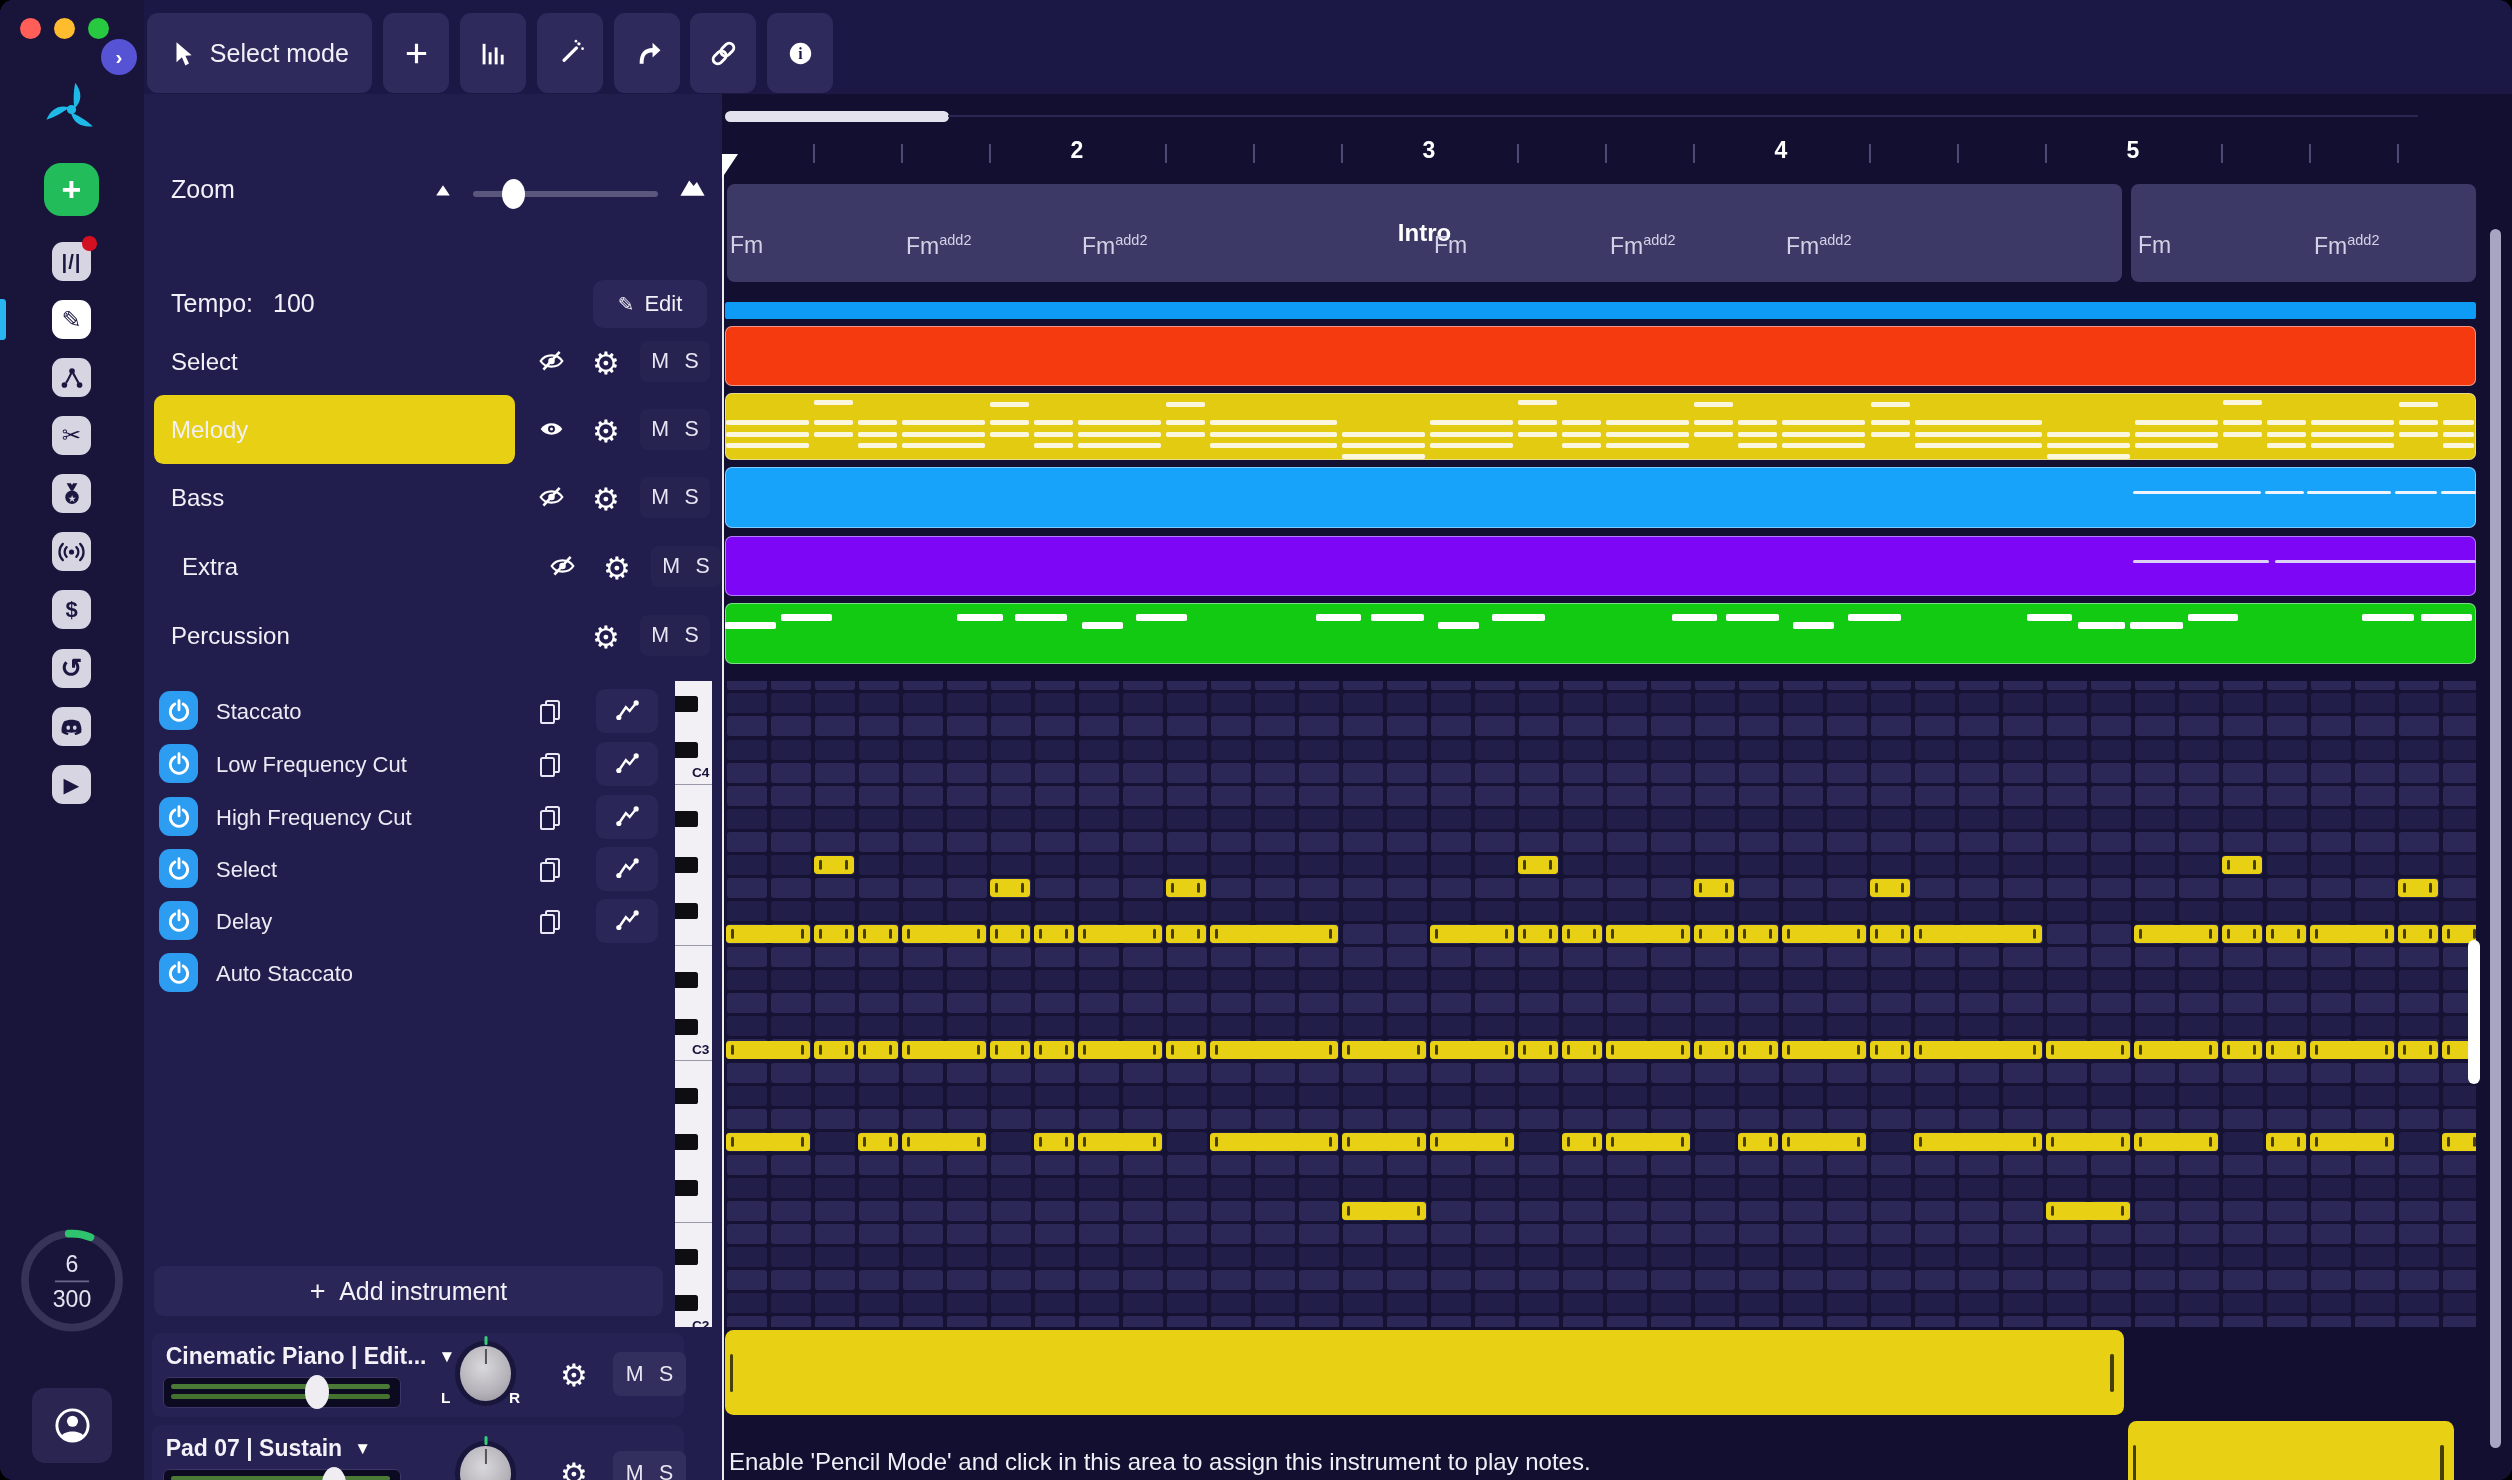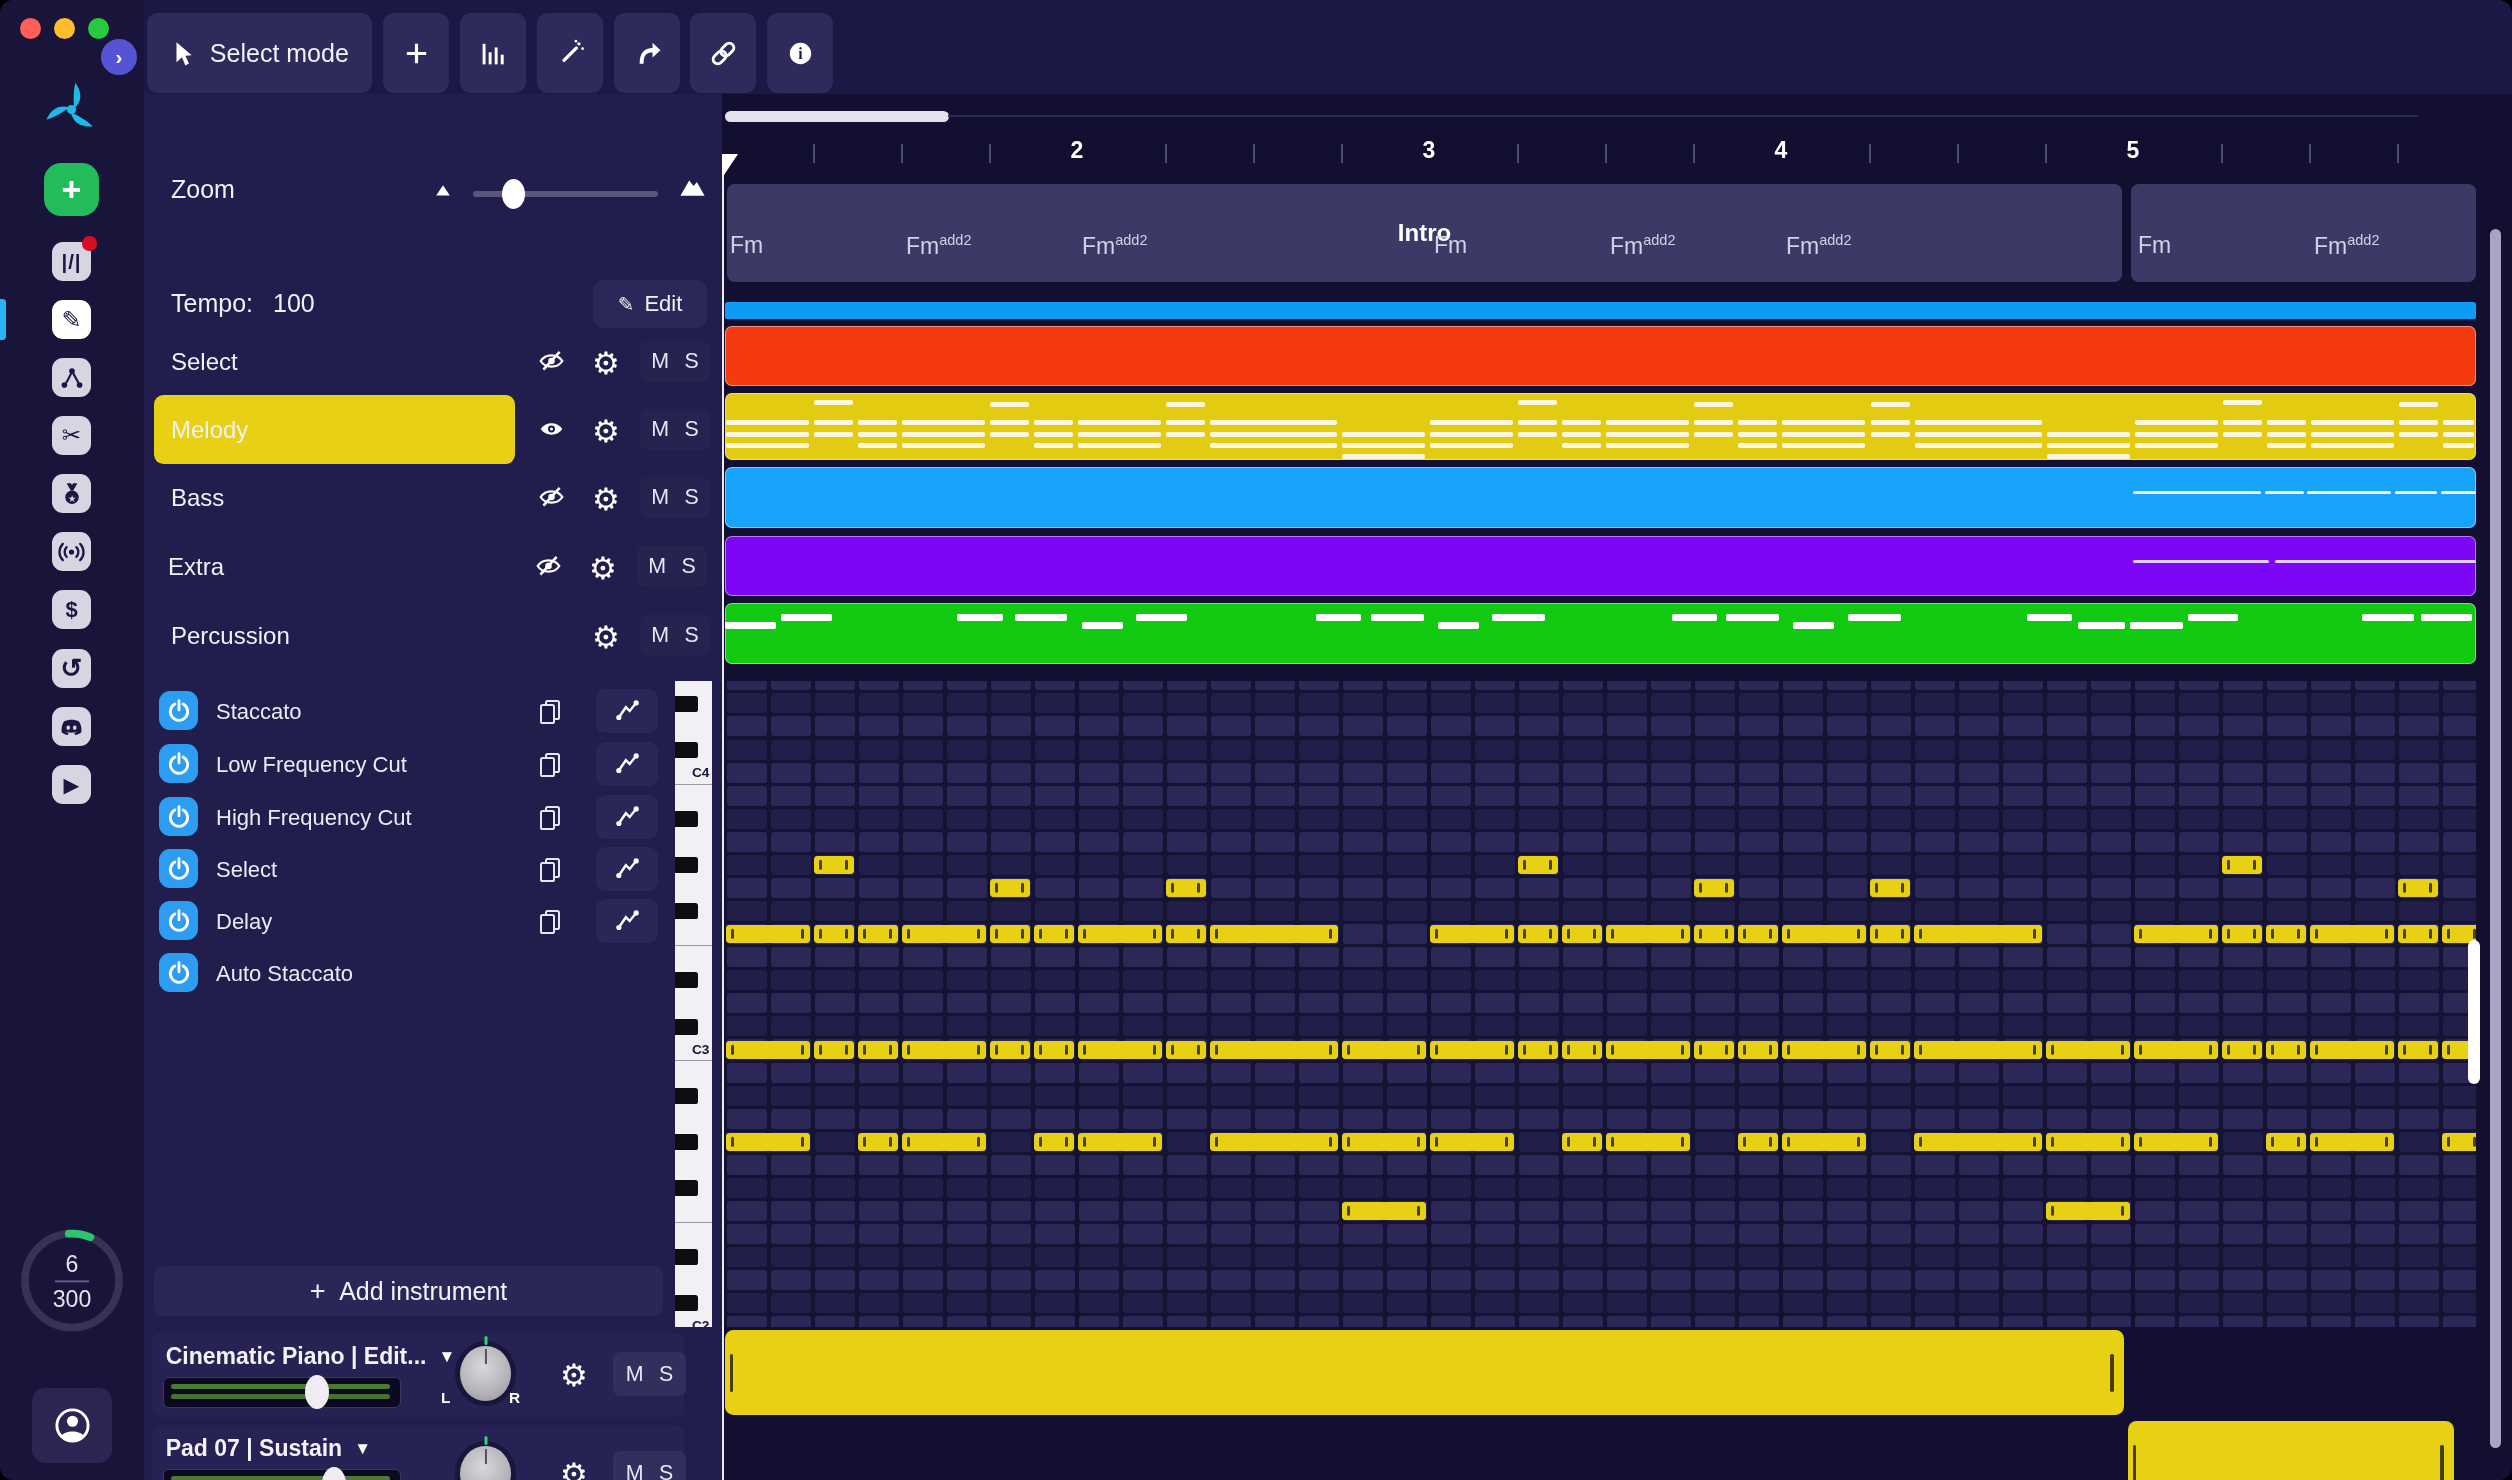--- a/index.html
+++ b/index.html
@@ -269,21 +269,21 @@
           </span>
         </div>
         <div style="position: absolute; left: 448px; top: 18px; color: rgb(255, 255, 255); font-size: 31px;"><span>⚙</span></div>
         <div style="position: absolute; left: 496px; top: 13.7px; width: 70px; height: 41px;">
           <div class="ms-pill" style="width:100%;height:100%;">
             <span>M</span>
             <span>S</span>
           </div>
         </div>
       </div>
-      <div style="position: absolute; left: 141px; top: 532px; width: 578px; height: 69px;">
+      <div style="position: absolute; left: 155px; top: 532px; width: 578px; height: 69px;">
         <div style="position: absolute; left: 27px; top: 20.5px;"><span class="trkname">Extra</span></div>
         <div style="position: absolute; left: 393px; top: 21.4px; display: flex;">
           <span style="display:flex;">
             <svg width="29" height="26" viewBox="0 0 24 24">
               <path d="M2 12 C6.5 5 17.5 5 22 12 C17.5 19 6.5 19 2 12 Z" stroke="#fff" stroke-width="2" fill="none"></path>
               <circle cx="12" cy="12" r="3" fill="#fff"></circle>
               <line x1="4.5" y1="20" x2="19.5" y2="3.5" stroke="#fff" stroke-width="2.4"></line>
             </svg>
           </span>
         </div>
@@ -2154,14 +2154,15 @@
         <div style="position: absolute; right: 10.3px; top: 24px; width: 3.4px; height: 38px; background: rgba(42, 38, 6, 0.85); border-radius: 1.7px;"></div>
       </div>
       <div style="position: absolute; left: 2128px; top: 1421px; width: 326px; height: 85px; background: rgb(232, 208, 20); border-radius: 8.5px; z-index: 30;">
         <div style="position: absolute; left: 5.1px; top: 24px; width: 3.4px; height: 38px; background: rgba(42, 38, 6, 0.85); border-radius: 1.7px;"></div>
         <div style="position: absolute; right: 10.3px; top: 24px; width: 3.4px; height: 38px; background: rgba(42, 38, 6, 0.85); border-radius: 1.7px;"></div>
       </div>
       <div style="position: absolute; left: 2468px; top: 940px; width: 12px; height: 144px; border-radius: 6px; background: rgb(255, 255, 255); z-index: 46;"></div>
       <div style="position: absolute; left: 2490px; top: 229px; width: 11px; height: 1219px; border-radius: 6px; background: rgb(168, 164, 194); z-index: 46;"></div>
     </div>
 
+  <div class="abs" style="left:729px;top:1448px;width:1453px;font-size:24px;color:#f0eef6;">Enable 'Pencil Mode' and click in this area to assign this instrument to play notes.</div>
 </div>
 
 
 </body></html>

